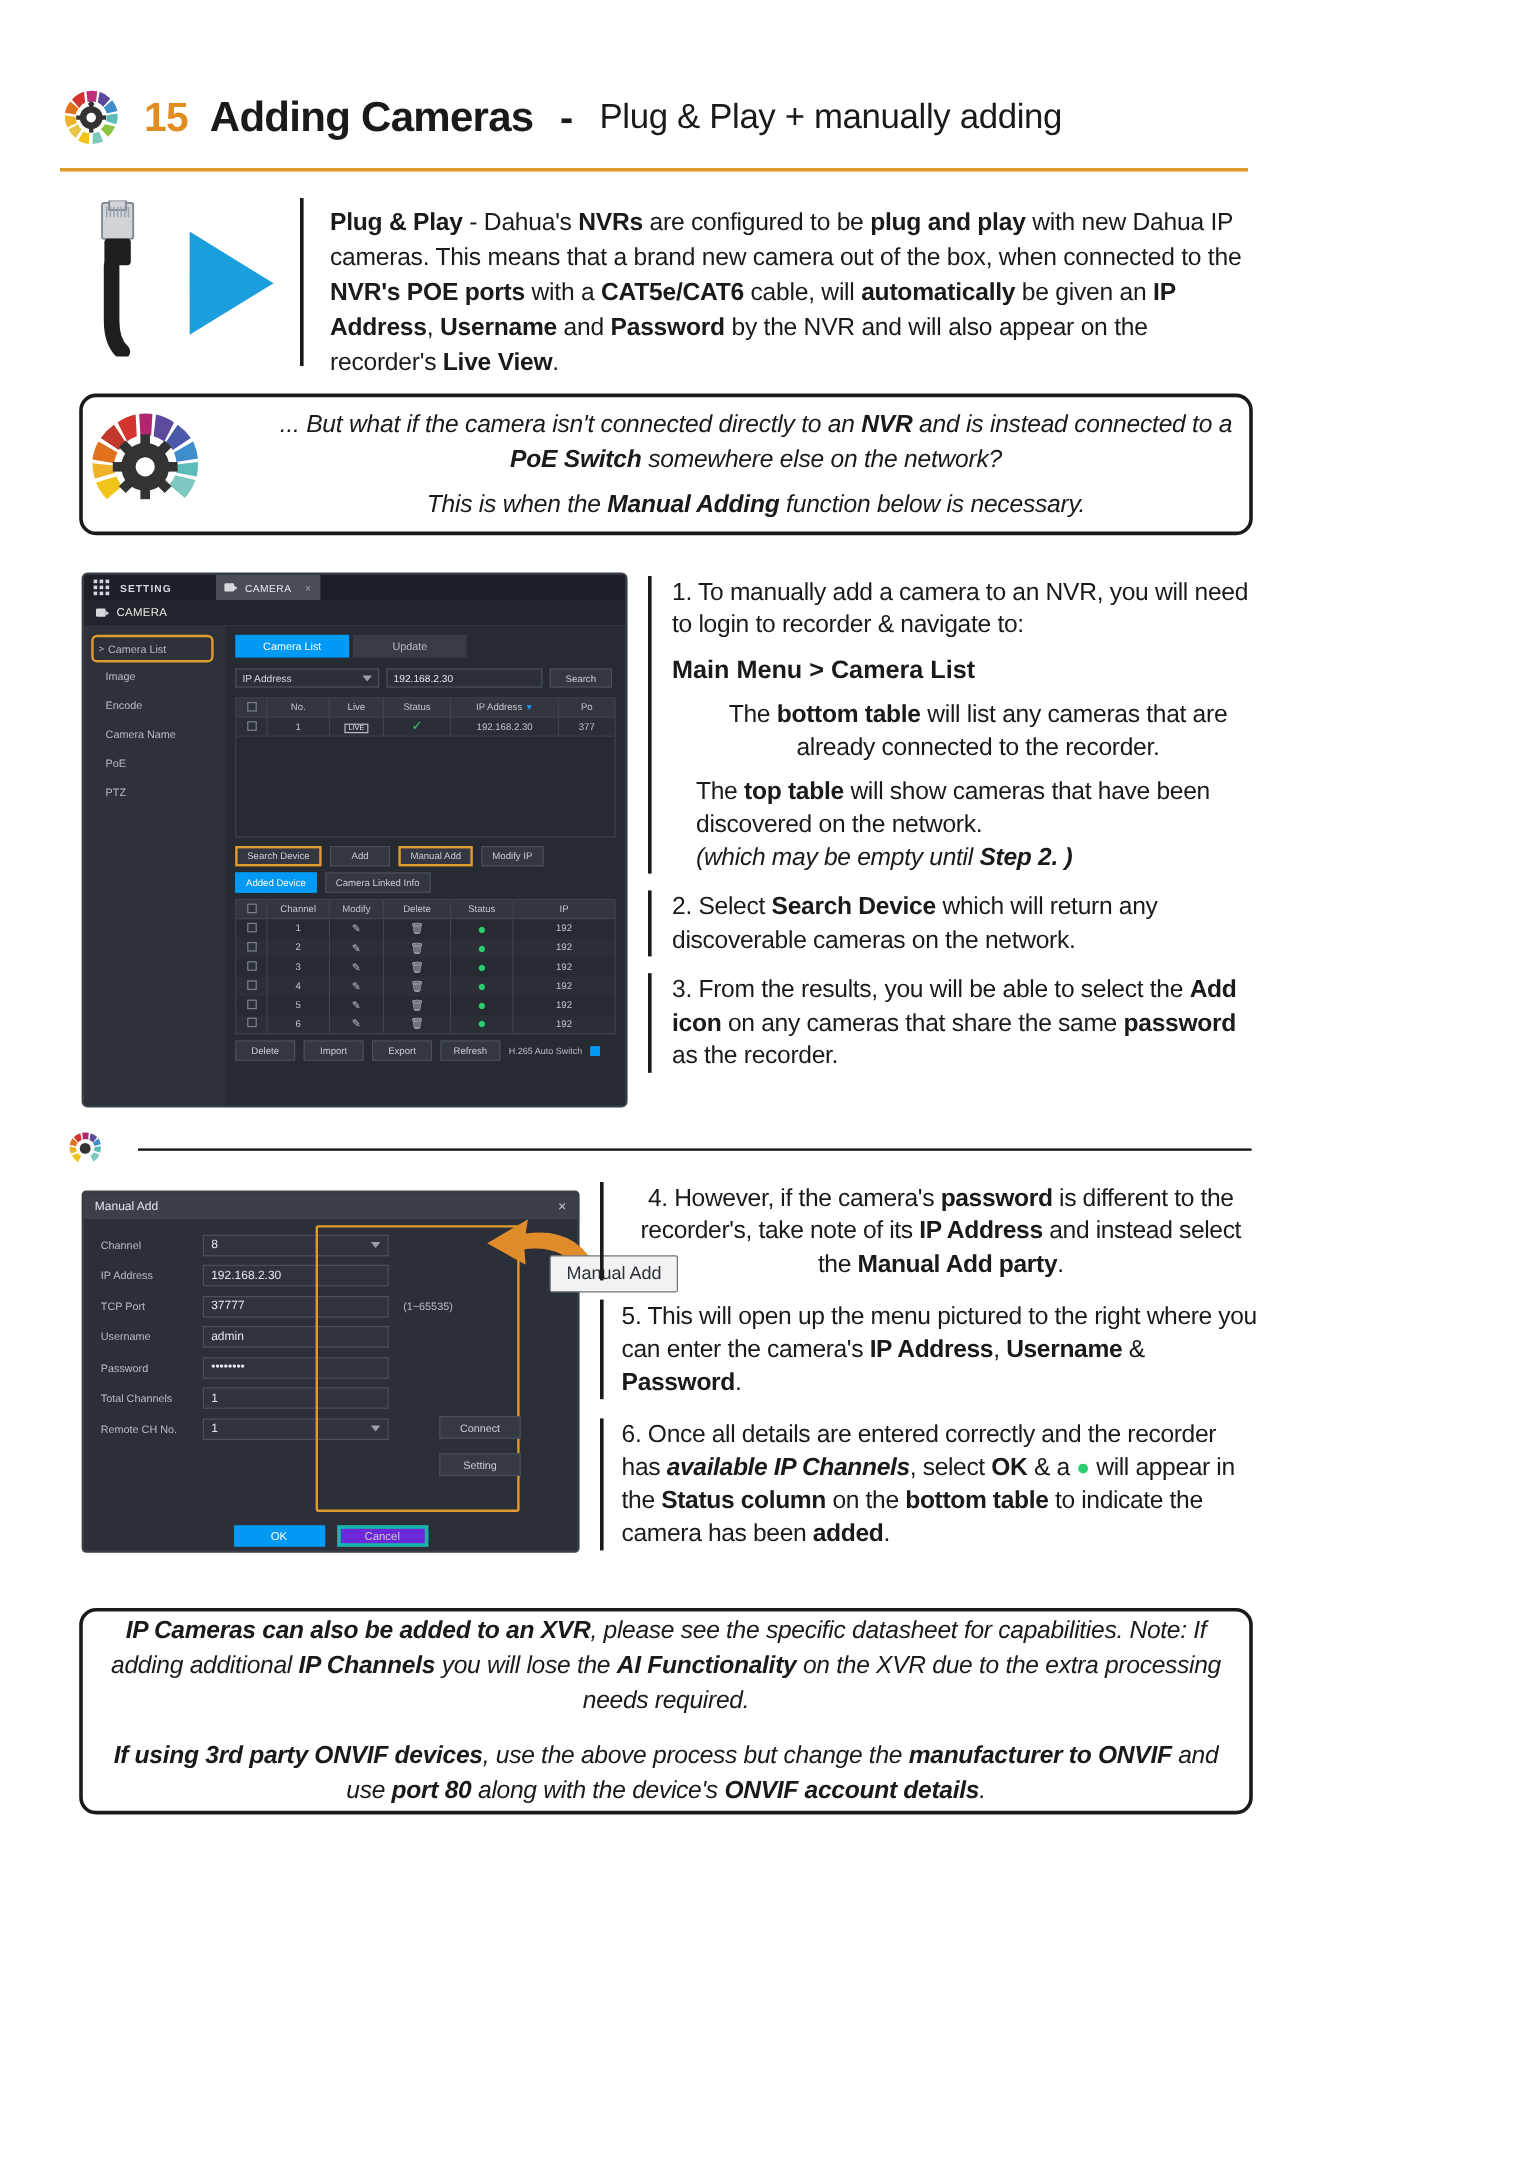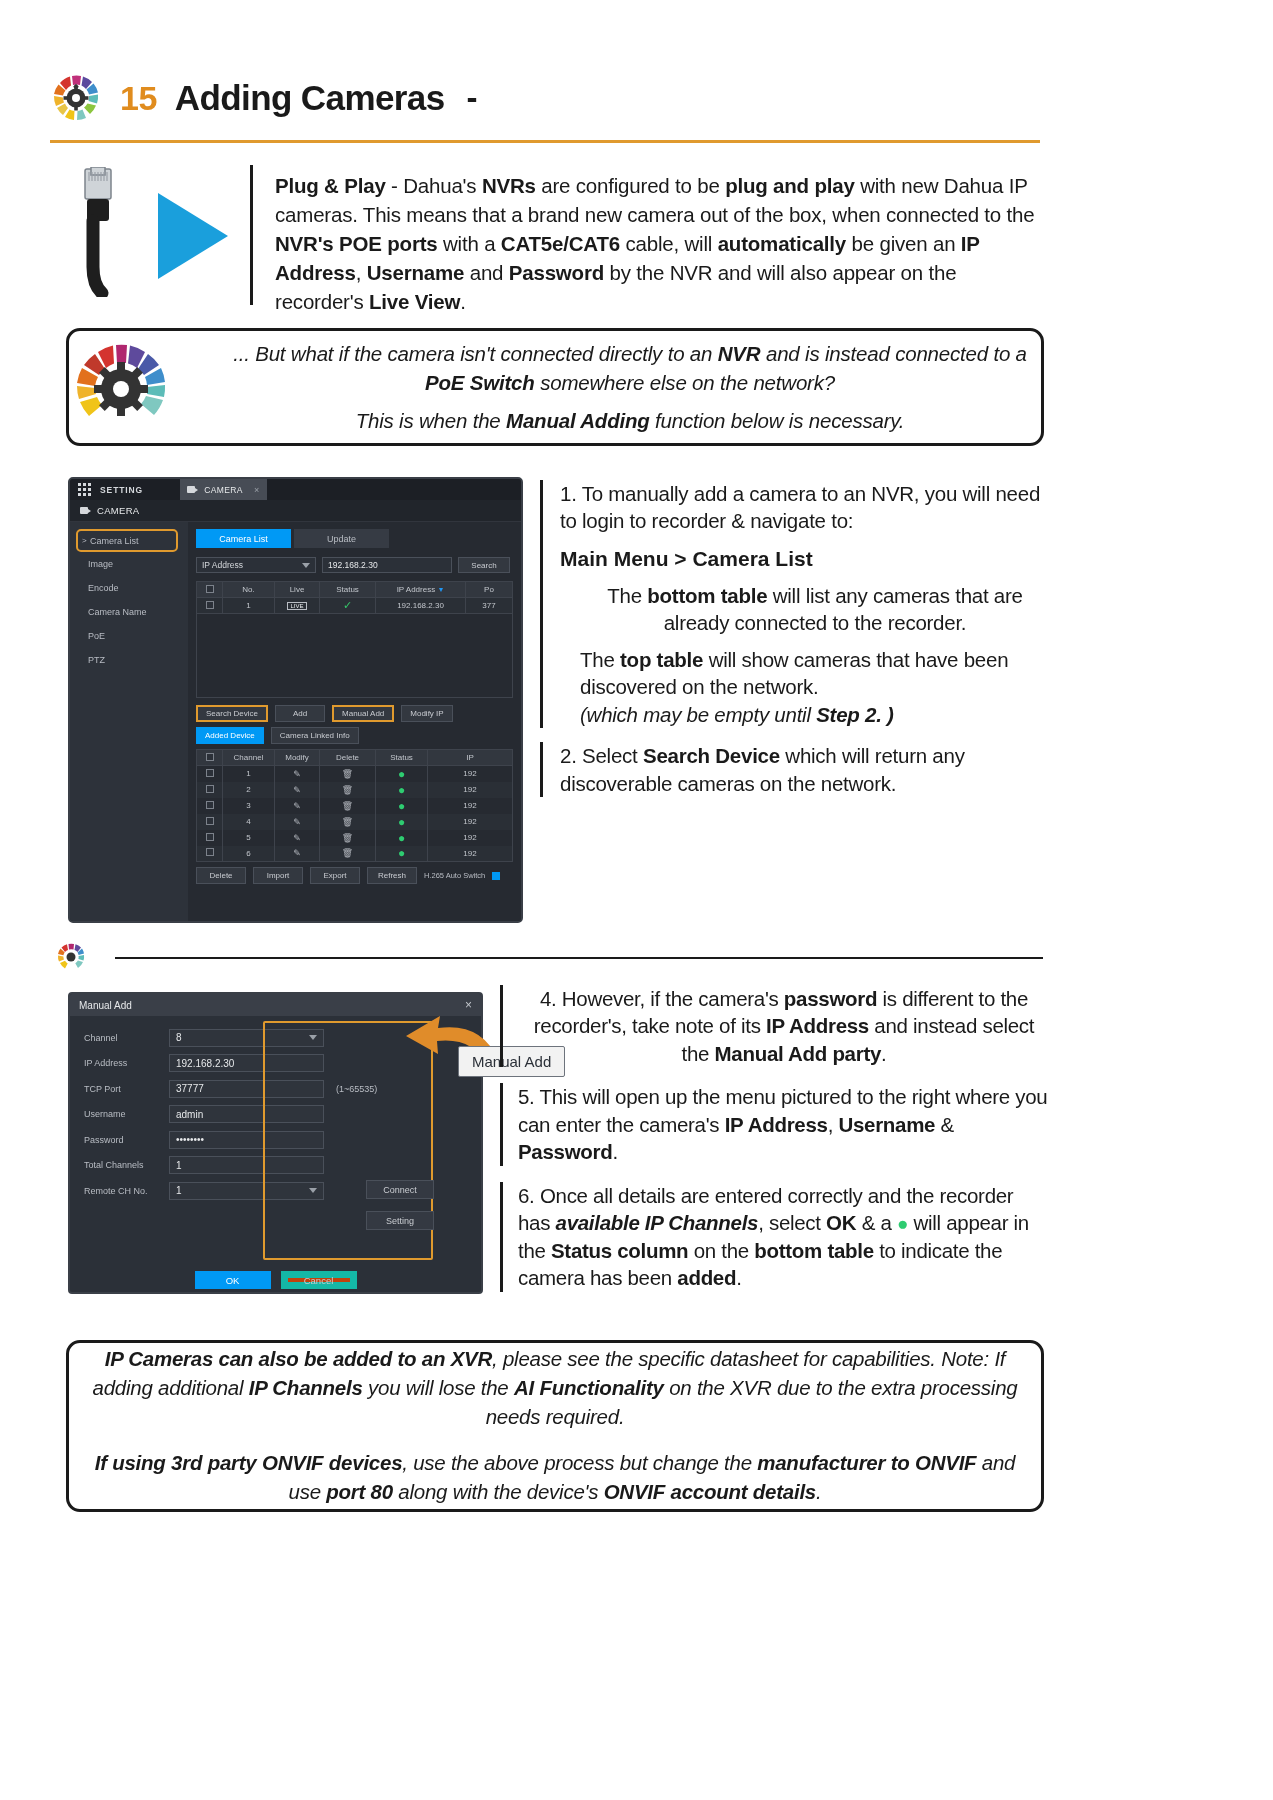--- a/index.html
+++ b/index.html
@@ -185,22 +185,22 @@
     position:absolute; width: 68px; height: 19px; border:1px solid #4a505a;
     background:#343942; font-size: 9px; color:#c9ccd1;
     display:flex; align-items:center; justify-content:center;
   }
   .madd-foot { position:absolute; left:0; bottom: 7px; width: 100%; display:flex; justify-content:center; gap: 10px; }
   .madd-ok {
     width: 76px; height: 18px; background:#0099f5; color:#fff; font-size: 9.5px;
     display:flex; align-items:center; justify-content:center;
   }
   .madd-cancel {
-    width: 76px; height: 18px; background:#c2410c; color:#c9ccd1; font-size: 9.5px;
-    border:7px solid #14b8a6; display:flex; align-items:center; justify-content:center;
+    width: 76px; height: 18px; background:#6d28d9; color:#c9ccd1; font-size: 9.5px;
+    border:3px solid #14b8a6; display:flex; align-items:center; justify-content:center;
   }
   .dropcaret { width:0;height:0;border-left:4px solid transparent;border-right:4px solid transparent;border-top:5px solid #9aa0a8; }
 
   
   .arrow-wrap { position: absolute; left: 390px; top: 1010px; width: 120px; height: 75px; }
   .manual-add-tag {
     position: absolute; left: 458px; top: 1046px;
     border: 1.5px solid #6d737c; background: #f2f2f2; color:#2b3038;
     font-size: 15px; padding: 6px 13px; border-radius: 2px;
   }
@@ -247,20 +247,21 @@
           <rect x="8.5" y="-1.8" width="4" height="3.6"></rect>
           <rect x="-10" y="-10" width="4" height="4" transform="rotate(45)"></rect>
         </g>
         <circle r="4" fill="#ffffff"></circle>
       </g>
     </svg>
   </div>
   <span class="hdr-num">15</span>
   <span class="hdr-title">Adding Cameras</span>
   <span class="hdr-dash">-</span>
+  <span class="hdr-sub">Plug &amp; Play + manually adding</span>
 </div>
 <div class="hdr-rule"></div>
 
 <div class="intro-block">
   <div class="intro-icons">
     <div class="cable-svg">
       <svg width="50" height="130" viewBox="0 0 50 130">
         <rect x="11" y="2" width="26" height="30" rx="2" fill="#cfd4d8" stroke="#7d848c" stroke-width="1.5"></rect>
         <rect x="17" y="0" width="14" height="8" fill="#cfd4d8" stroke="#7d848c" stroke-width="1.5"></rect>
         <g stroke="#9aa0a8" stroke-width="1.2">
@@ -527,20 +528,24 @@
       <div class="menu-path">Main Menu &gt; Camera List</div>
       <div class="step-txt step-sub"><span>The </span><span style="font-weight: bold;">bottom table</span><span> will list any cameras that are already connected to the recorder.</span></div>
       <div class="step-txt step-sub2"><span>The </span><span style="font-weight: bold;">top table</span><span> will show cameras that have been discovered on the network.</span></div>
       <div class="step-txt" style="padding-left:20px;font-style:italic;"><span style="font-style: italic;">(which may be empty until </span><span style="font-weight: bold; font-style: italic;">Step 2. )</span></div>
     </div>
   </div>
   <div class="step-group" style="margin-top:14px;">
     <div class="step-bar"></div>
     <div class="step-txt" style="flex:1;"><span>2. Select </span><span style="font-weight: bold;">Search Device</span><span> which will return any discoverable cameras on the network.</span></div>
   </div>
+  <div class="step-group" style="margin-top:14px;">
+    <div class="step-bar"></div>
+    <div class="step-txt" style="flex:1;"><span>3. From the results, you will be able to select the </span><span style="font-weight: bold;">Add icon</span><span> on any cameras that share the same </span><span style="font-weight: bold;">password</span><span> as the recorder.</span></div>
+  </div>
 </div>
 
 <div class="mid-logo">
   <svg width="30" height="30" viewBox="0 0 30 30">
     <g transform="translate(15,15)">
       <path d="M -2.5 -13 A 13 13 0 0 1 3 -13 L 2.5 -7.5 A 7.5 7.5 0 0 0 -2 -7.5 Z" fill="#b0276f"></path>
       <path d="M 4.5 -12.7 A 13 13 0 0 1 10 -9.5 L 6.5 -5 A 7.5 7.5 0 0 0 3.5 -7 Z" fill="#5e4a9c"></path>
       <path d="M 11 -8.5 A 13 13 0 0 1 13 -3.5 L 7.6 -2 A 7.5 7.5 0 0 0 6.5 -4.5 Z" fill="#3f8ecb"></path>
       <path d="M 13 -2 A 13 13 0 0 1 12.5 3.5 L 7.4 2 A 7.5 7.5 0 0 0 7.6 -1 Z" fill="#5cbcb8"></path>
       <path d="M -4 -12.7 A 13 13 0 0 0 -9.5 -9.5 L -6 -5 A 7.5 7.5 0 0 1 -3 -7 Z" fill="#d4342f"></path>

